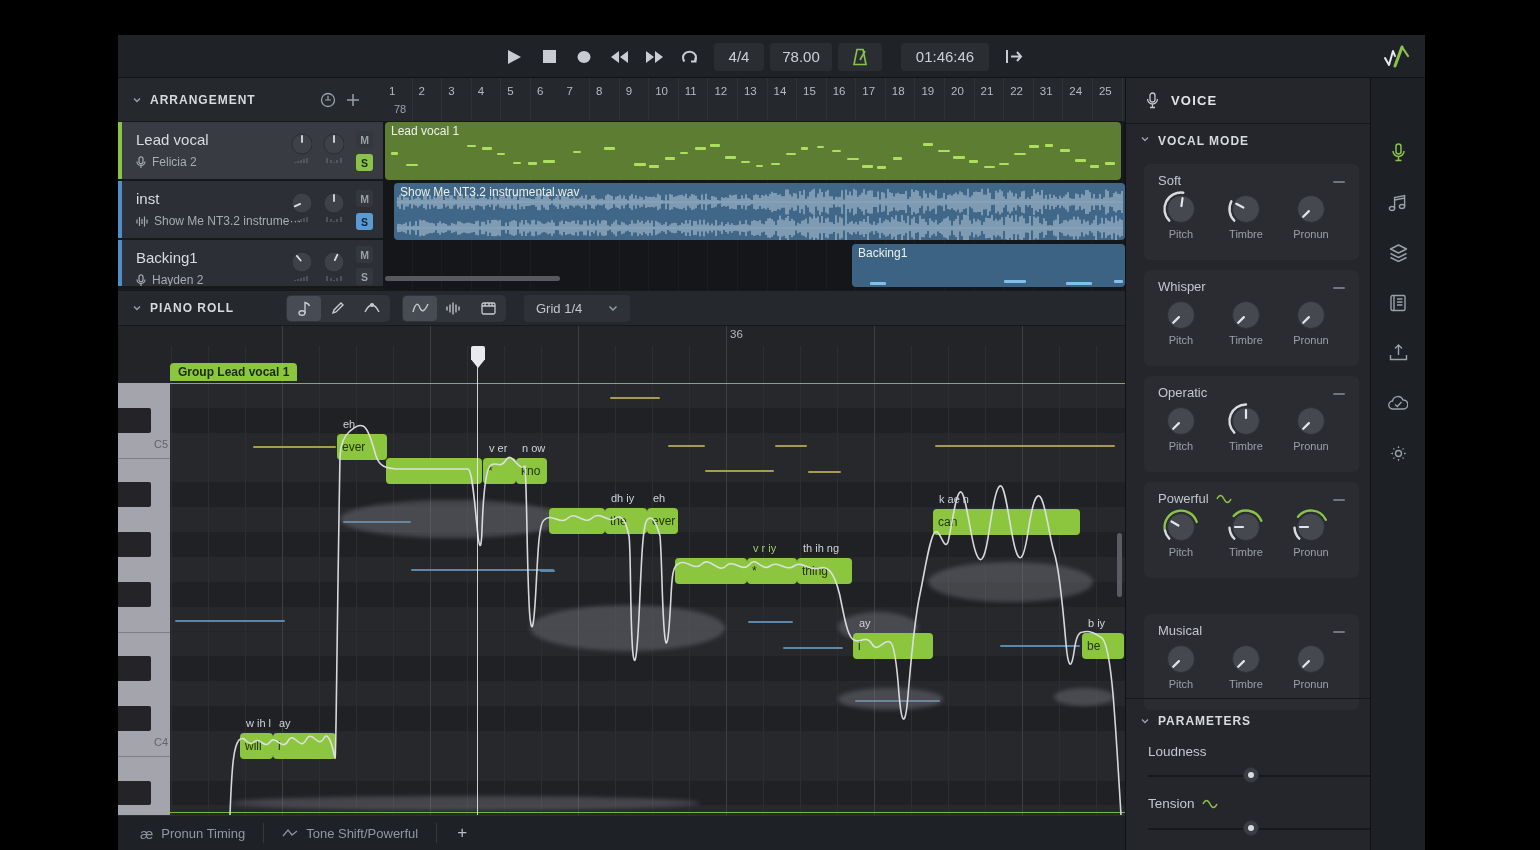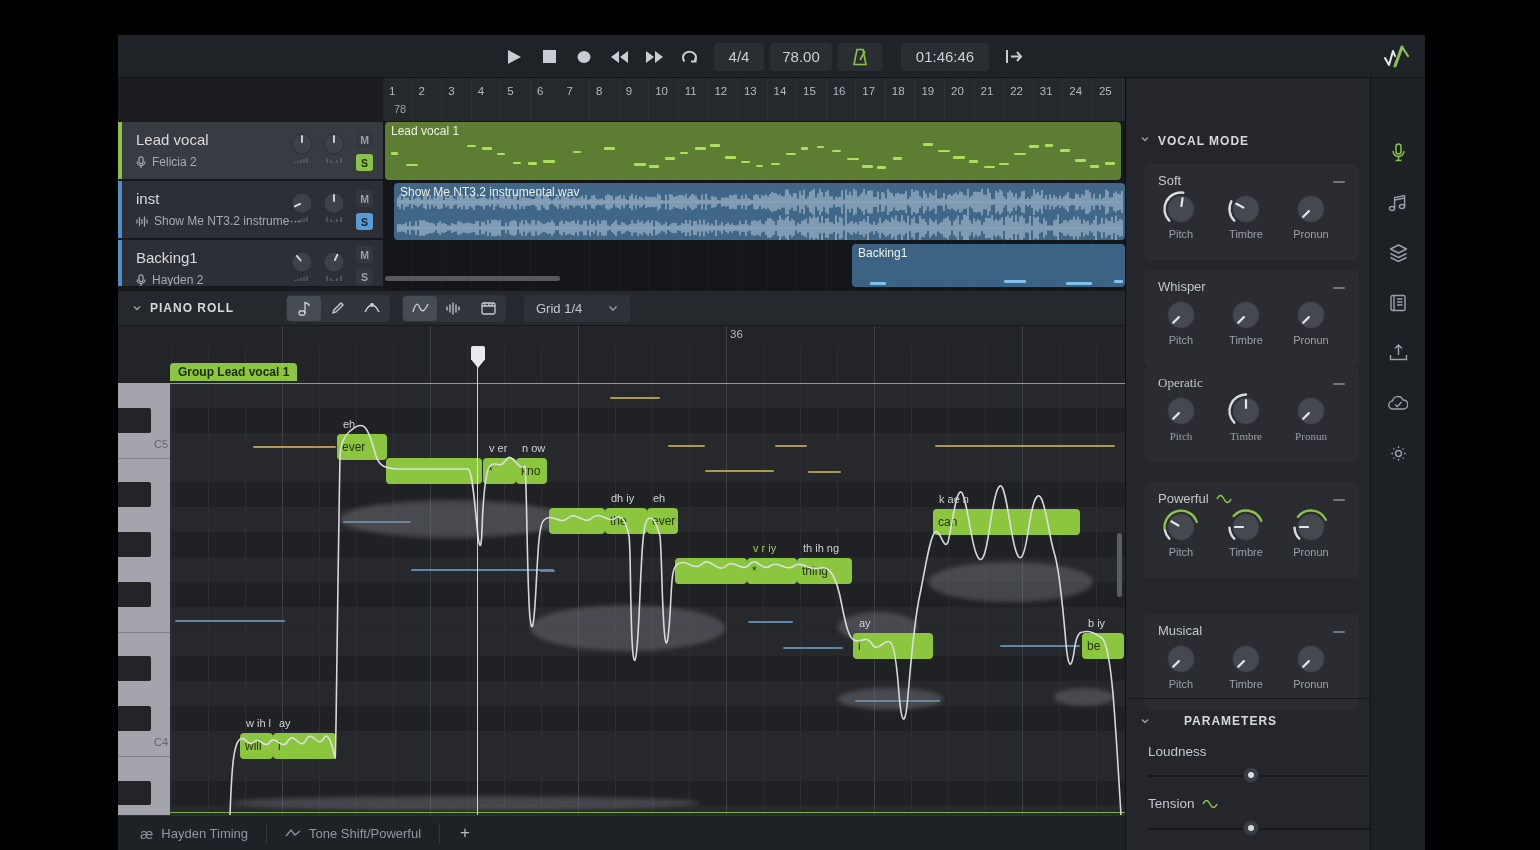--- a/index.html
+++ b/index.html
@@ -88,21 +88,21 @@
   .vp-header{position:absolute;left:0;top:0;width:245px;height:46px;border-bottom:1px solid #15171a;
     display:flex;align-items:center;color:#e3e5e8;}
   .vp-title{font-size:13px;font-weight:bold;letter-spacing:1.2px;}
   .vm-row{position:absolute;left:14px;top:56px;display:flex;align-items:flex-start;color:#d7dade;}
   .card{position:absolute;left:18px;width:215px;height:96px;background:#2a2c31;border-radius:6px;}
   .card-title{position:absolute;left:14px;top:9px;font-size:13px;color:#c3c7cd;display:flex;align-items:center;gap:7px;}
   .minus{position:absolute;right:14px;top:17px;width:12px;height:2px;background:#70757d;border-radius:1px;}
   .knob-row{position:absolute;left:0;top:26px;width:215px;}
   .knob{position:absolute;width:60px;text-align:center;}
   .knob-label{font-size:11px;color:#9aa0a8;margin-top:0px;}
-  .params-title{position:absolute;left:14px;display:flex;align-items:center;color:#d7dade;gap:26px;}
+  .params-title{position:absolute;left:14px;display:flex;align-items:center;color:#d7dade;}
   .param-label{position:absolute;left:22px;font-size:13.5px;color:#c3c7cd;display:flex;align-items:center;gap:7px;}
   .slider{position:absolute;left:22px;width:206px;height:16px;}
   .slider .track{position:absolute;left:0;right:0;top:8px;height:1px;background:#4a4d52;}
   .slider .thumb{position:absolute;top:0;width:16px;height:16px;border-radius:50%;background:#3a3d43;border:1px solid #2c2e33;}
   .slider .thumb::after{content:"";position:absolute;left:4px;top:4px;width:6px;height:6px;border-radius:50%;background:#d9dcdf;}
   .divider-h{position:absolute;left:0;width:245px;height:1px;background:#15171a;}
 
   
   .strip{position:absolute;left:1252px;top:43px;width:55px;height:772px;background:#1d2024;border-left:1px solid #101114;}
   .sicon{position:absolute;left:14px;width:26px;height:26px;display:flex;align-items:center;justify-content:center;color:#9aa0a8;}
@@ -165,20 +165,38 @@
     </div>
     <div class="logo">
       <svg width="36" height="30" viewBox="0 0 36 30">
         <path d="M5,16 L9,23 L13,9 L15,14" stroke="#e8eaee" stroke-width="2" fill="none" stroke-linecap="round" stroke-linejoin="round"></path>
         <path d="M15,24 L22,5" stroke="#8bc34a" stroke-width="3" fill="none" stroke-linecap="round"></path>
         <path d="M22,5 L28,14" stroke="#8bc34a" stroke-width="2.2" fill="none" stroke-linecap="round"></path>
       </svg>
     </div>
   </div>
 
+  <div class="arr-header">
+    <svg class="chev" viewBox="0 0 10 10">
+        <path d="M2,3.5 L5,6.5 L8,3.5" stroke="#9aa0a8" stroke-width="1.4" fill="none"></path>
+      </svg>
+    <span class="sect-title">ARRANGEMENT</span>
+    <span class="hicon" style="margin-left:64px;">
+      <svg width="16" height="16" viewBox="0 0 16 16" fill="none" stroke="currentColor" stroke-width="1.3">
+          <circle cx="8" cy="8" r="6.5"></circle>
+          <path d="M8,8 L8,3.8"></path>
+          <path d="M5,8 L11,8" stroke-width="1"></path>
+        </svg>
+      </span>
+    <span class="hicon">
+      <svg width="14" height="14" viewBox="0 0 14 14" stroke="currentColor" stroke-width="1.5">
+          <path d="M7,1 L7,13 M1,7 L13,7"></path>
+        </svg>
+      </span>
+  </div>
   <div class="ruler">
     <div>
         <span class="barnum" style="left: 6px;">1</span>
         <span class="barnum" style="left: 35.58px;">2</span>
         <span class="barnum" style="left: 65.16px;">3</span>
         <span class="barnum" style="left: 94.74px;">4</span>
         <span class="barnum" style="left: 124.32px;">5</span>
         <span class="barnum" style="left: 153.9px;">6</span>
         <span class="barnum" style="left: 183.48px;">7</span>
         <span class="barnum" style="left: 213.06px;">8</span>
@@ -534,32 +552,39 @@
         <div class="keyline" style="top: 372.75px;"></div>
       </div>
     <div class="keylabel" style="left:4px;top:112px;">C5</div>
     <div class="keylabel" style="left:4px;top:410px;">C4</div>
     <div class="group-label" style="left:52px;top:37px;">Group Lead vocal 1</div>
   </div>
 
   <div class="tabbar">
     <div class="tab" style="margin-left:4px;">
       <span class="ae">æ</span>
-      <span>Hayden Timing</span>
+      <span>Pronun Timing</span>
     </div>
     <div class="tab">
       <svg width="16" height="10" viewBox="0 0 16 10" fill="none" stroke="#8a9099" stroke-width="1.4">
           <path d="M1,8 L6,2 L10,7 L15,3"></path>
         </svg>
       <span>Tone Shift/Powerful</span>
     </div>
     <div class="tab-plus">+</div>
   </div>
 
   <div class="voice-panel">
+    <div class="vp-header">
+      <svg width="13" height="17" viewBox="0 0 13 17" fill="none" stroke="#c3c7cd" stroke-width="1.3" style="margin:0 12px 0 20px;">
+        <rect x="4" y="1" width="5" height="9" rx="2.5"></rect>
+          <path d="M1.5,7 a5,5 0 0 0 10,0 M6.5,12 L6.5,15.5 M4,15.5 L9,15.5"></path>
+        </svg>
+      <span class="vp-title">VOICE</span>
+    </div>
     <div class="vm-row">
       <svg class="chev" style="margin:0 8px 0 0;" viewBox="0 0 10 10">
           <path d="M2,3.5 L5,6.5 L8,3.5" stroke="#9aa0a8" stroke-width="1.4" fill="none"></path>
         </svg>
       <span class="sect-title">VOCAL MODE</span>
     </div>
 
     <div class="card" style="top:86px;">
       <div class="card-title">
           <span>Soft</span>
@@ -613,21 +638,21 @@
           </div>
           <div class="knob" style="left: 137px; top: 0px;">
             <svg width="38" height="38" style="margin: 0px auto;">
               <circle cx="19" cy="19" r="13.5" fill="#45484f" stroke="#2e3136"></circle>
               <line x1="16.878679656440358" y1="21.121320343559642" x2="11.221825406947977" y2="26.77817459305202" stroke="#e3e5e9" stroke-width="2.2" stroke-linecap="round"></line>
             </svg>
             <div class="knob-label">Pronun</div>
           </div>
         </div>
     </div>
-    <div class="card" style="top:288px;font-family:Liberation Serif, serif;">
+    <div class="card" style="top:298px;">
       <div class="card-title">
           <span>Operatic</span>
         </div>
       <div class="minus"></div>
       <div class="knob-row">
           <div class="knob" style="left: 7px; top: 0px;">
             <svg width="38" height="38" style="margin: 0px auto;">
               <circle cx="19" cy="19" r="13.5" fill="#45484f" stroke="#2e3136"></circle>
               <line x1="16.878679656440358" y1="21.121320343559642" x2="11.221825406947977" y2="26.77817459305202" stroke="#e3e5e9" stroke-width="2.2" stroke-linecap="round"></line>
             </svg>

